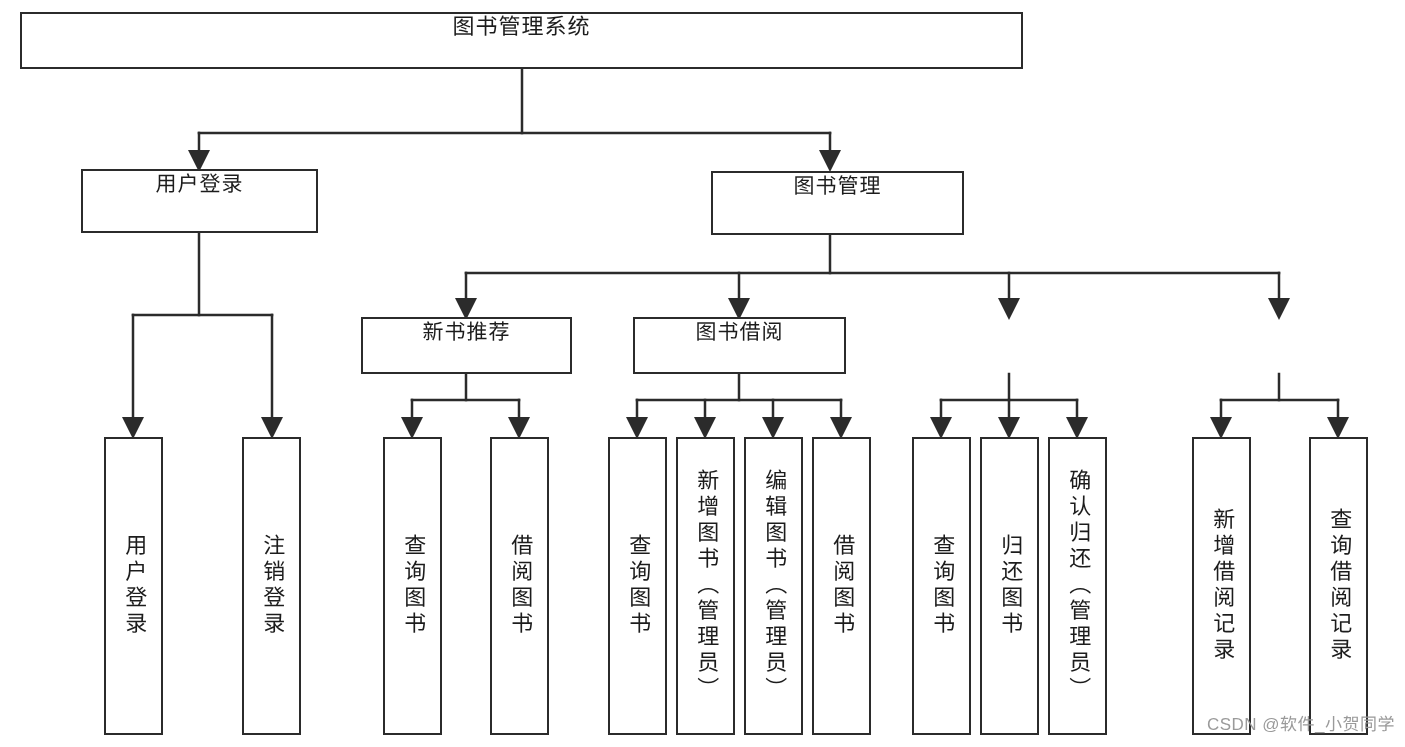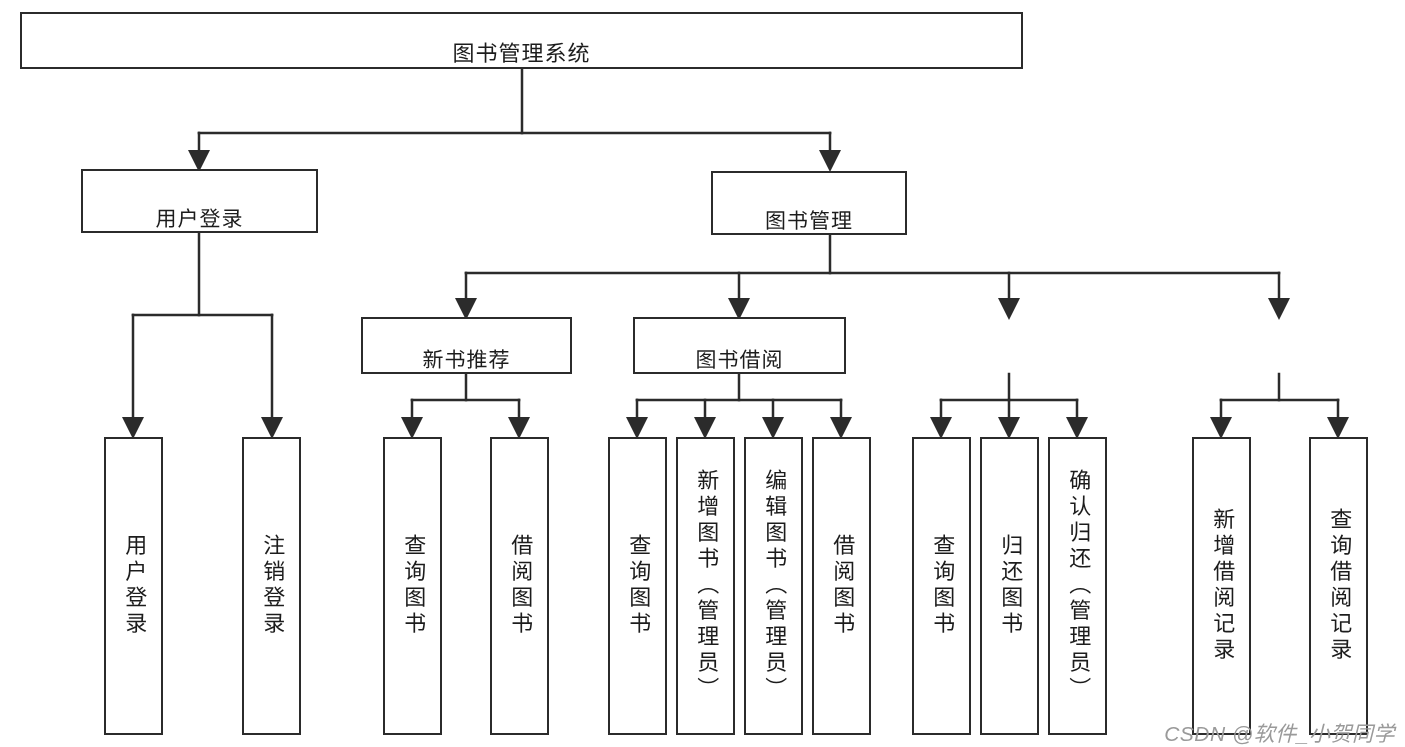--- a/index.html
+++ b/index.html
@@ -25,21 +25,21 @@
     width: 1405px;
     height: 747px;
     pointer-events: none;
   }
   .node {
     position: absolute;
     box-sizing: border-box;
     background: #ffffff;
     border: 2.5px solid #2b2b2b;
     display: flex;
-    align-items: flex-end;
+    align-items: flex-start;
     justify-content: center;
     color: #1c1c1c;
     text-align: center;
   }
   .node.h {
     font-size: 21px;
     letter-spacing: 1px;
     line-height: 1.2;
   }
   .node.root {
@@ -56,26 +56,25 @@
     justify-content: center;
   }
   .node.v .vtext {
     writing-mode: vertical-rl;
     text-orientation: upright;
     display: block;
   }
   .watermark {
     position: absolute;
     right: 10px;
-    bottom: 0;
-    font-size: 21px;
+    bottom: 12px;
+    font-size: 17px;
     color: #9a9a9a;
     letter-spacing: 0.5px;
     white-space: nowrap;
-    font-style: italic;
   }
 </style>
 </head>
 <body>
 
 <div id="canvas">
 
   <svg class="wires" viewBox="0 0 1405 747" xmlns="http://www.w3.org/2000/svg">
     <defs>
       <marker id="arrow" markerWidth="9" markerHeight="9" refX="1" refY="4.5" orient="auto" markerUnits="strokeWidth">
@@ -130,21 +129,21 @@
   </svg>
 
   <div class="node h root" style="left:20px; top:12px; width:1003px; height:57px;">
     <span>图书管理系统</span>
   </div>
 
   <div class="node h" style="left:81px; top:169px; width:237px; height:64px;">
     <span>用户登录</span>
   </div>
 
-  <div class="node h" style="left:711px; top:171px; width:196px; height:64px;">
+  <div class="node h" style="left:711px; top:171px; width:253px; height:64px;">
     <span>图书管理</span>
   </div>
 
   <div class="node h" style="left:633px; top:317px; width:213px; height:57px;">
     <span>图书借阅</span>
   </div>
 
   <div class="node h" style="left:361px; top:317px; width:211px; height:57px;">
     <span>新书推荐</span>
   </div>

